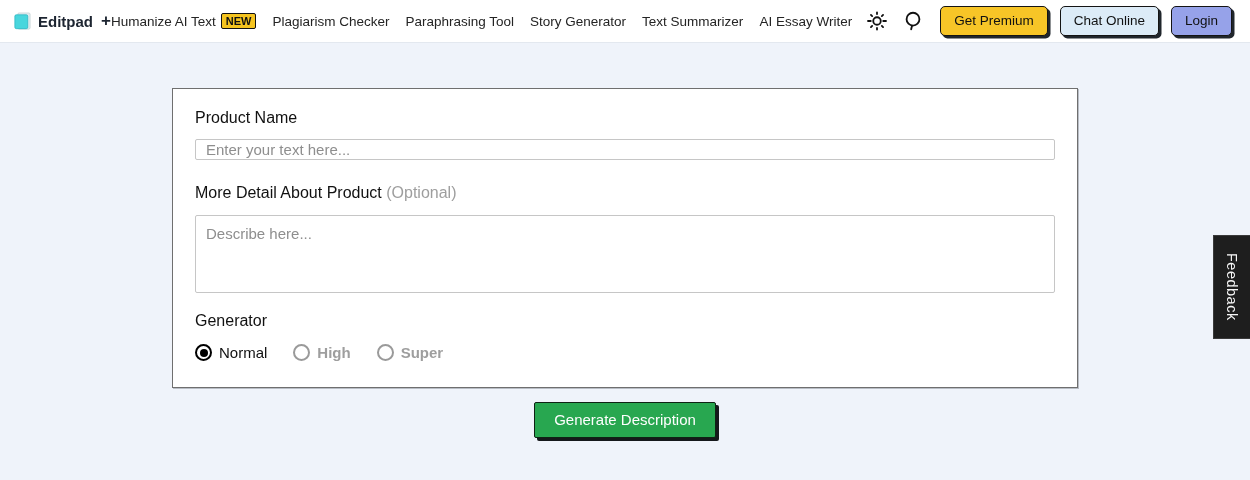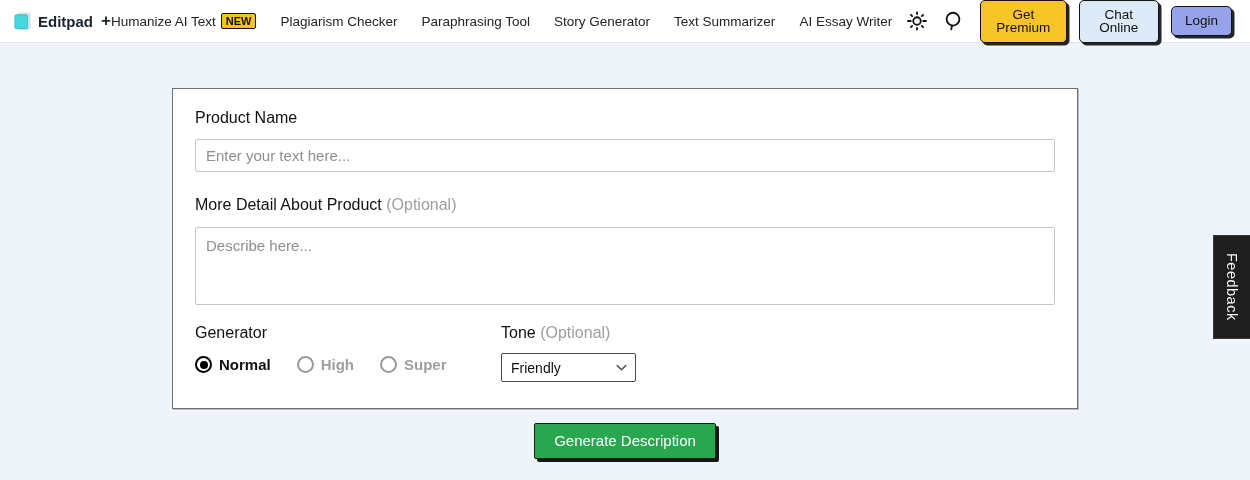--- a/index.html
+++ b/index.html
@@ -18,21 +18,21 @@
     background:#ffffff;
     border-bottom:1px solid #e3e8ef;
     display:flex;
     align-items:center;
     padding:0 18px 0 12px;
   }
   .logo { display:flex; align-items:center; gap:5px; cursor:pointer; }
   .logo-text { font-size:15px; font-weight:700; color:#1c2430; }
   .logo-plus { font-size:17px; font-weight:600; color:#1c2430; margin-left:3px; }
   .header-spacer { flex:1; }
-  .nav { display:flex; align-items:center; gap:24px; }
+  .nav { display:flex; align-items:center; gap:16px; }
   .nav-item { display:flex; align-items:center; gap:5px; font-size:13.5px; color:#242424; cursor:pointer; white-space:nowrap; }
   .badge-new {
     background:#f5c41f;
     border:1px solid #111;
     color:#111;
     font-size:11px;
     font-weight:700;
     padding:1.5px 4px;
     border-radius:2px;
     line-height:1;
@@ -71,21 +71,21 @@
     background:#e9f2f7;
     border:1px solid #8f9ea6;
     border-radius:3px;
     padding:6px 11px;
     font-size:13.5px;
     color:#111;
     cursor:pointer;
   }
   .text-input {
     width:100%;
-    height:33px;
+    height:21px;
     margin-top:12px;
     border:1px solid #c6c6c6;
     border-radius:2px;
     padding:0 10px;
     font-size:15px;
     font-family:"Liberation Sans", sans-serif;
     color:#222;
     background:#fff;
     outline:none;
   }
@@ -115,21 +115,21 @@
     border-radius:50%;
     position:relative;
     flex:0 0 auto;
   }
   .radio-circle.checked::after {
     content:"";
     position:absolute; inset:2.5px;
     background:#000; border-radius:50%;
   }
   .radio-circle.unchecked { border-color:#9a9a9a; }
-  .radio-opt .lbl-on { color:#111; font-weight:700; }
+  .radio-opt .lbl-on { color:#111; font-weight:400; }
   .radio-opt .lbl-off { color:#9e9e9e;font-weight:bold; }
   .select-wrap { position:relative; width:135px; margin-top:11px; }
   .tone-select {
     width:100%; height:29px;
     border:1px solid #4a4a4a;
     border-radius:2px;
     background:#fff;
     font-size:14px;
     font-family:"Liberation Sans", sans-serif;
     color:#111;
@@ -271,34 +271,20 @@
           <span class="lbl-off">High</span>
         </div>
         <div class="radio-opt">
           <span class="radio-circle unchecked"></span>
           <span class="lbl-off">Super</span>
         </div>
       </div>
     </div>
 
     <div class="col-tone">
-      <div class="field-label">
-        <span>Tone</span>
-        <span class="optional">(Optional)</span>
-      </div>
-      <div class="select-wrap">
-        <select class="tone-select">
-          <option>Friendly</option>
-        </select>
-        <span class="select-chevron">
-          <svg width="13" height="13" viewBox="0 0 14 14" fill="none" stroke="#555" stroke-width="1.6" stroke-linecap="round">
-            <polyline points="2.5,5 7,9.5 11.5,5"></polyline>
-          </svg>
-        </span>
-      </div>
     </div>
 
   </div>
 </div>
 
 <button class="generate-btn">Generate Description</button>
 
 <div class="feedback-tab">Feedback</div>
 
 </body></html>

